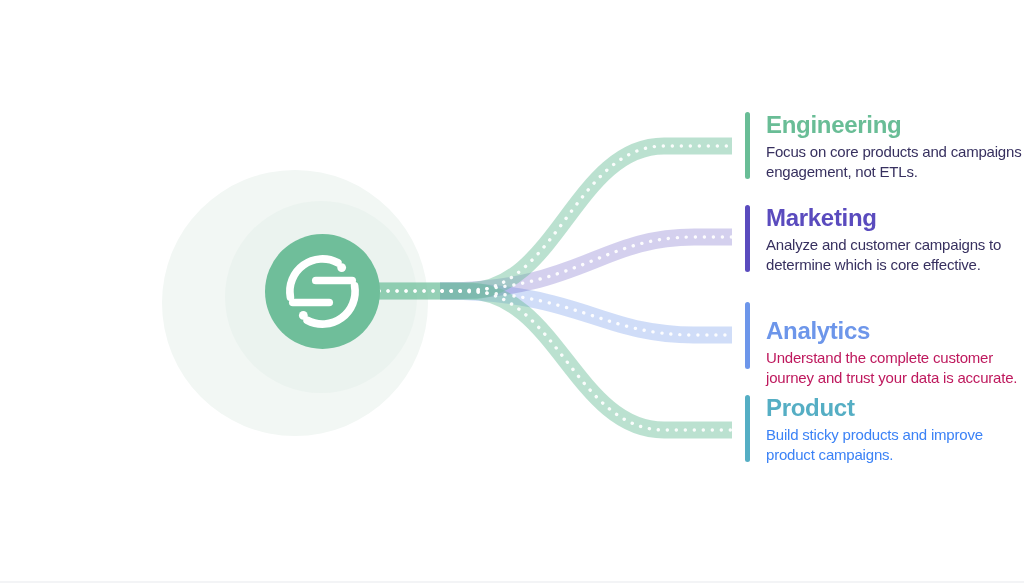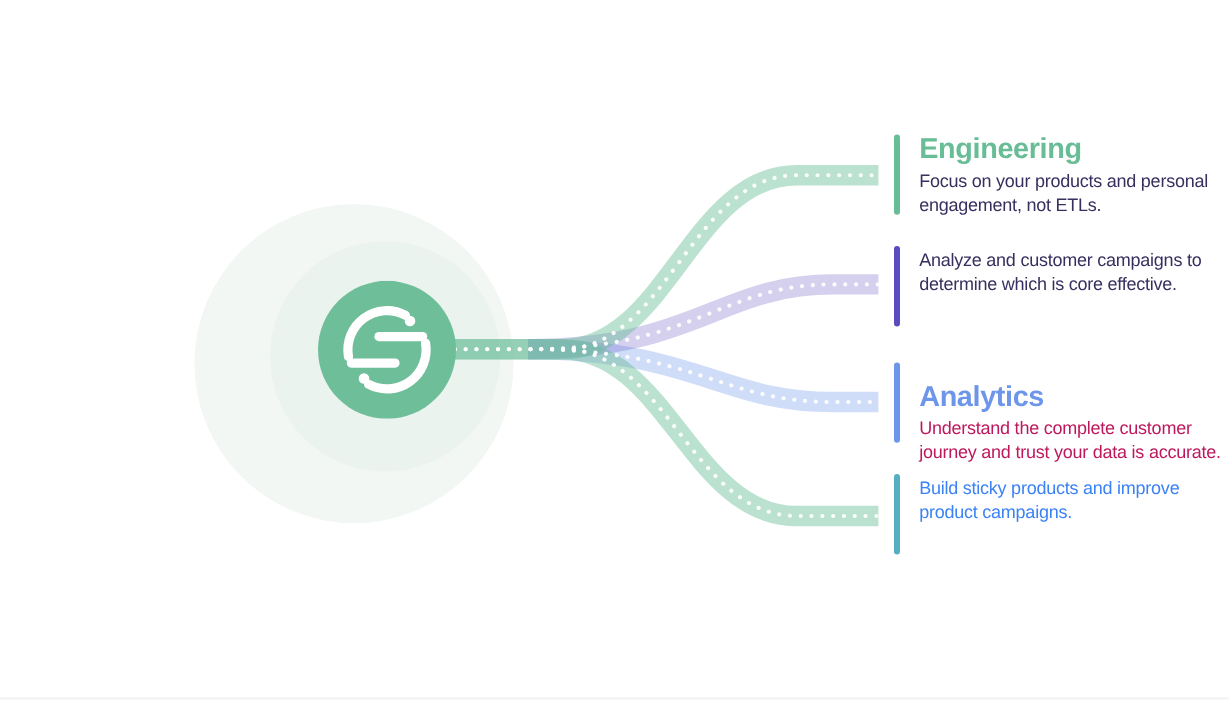--- a/index.html
+++ b/index.html
@@ -59,29 +59,30 @@
       <circle cx="40" cy="85" r="4.6" fill="#FFFFFF"></circle>
     </svg>
   </div>
 
   <div class="sections">
     <div class="section">
       <div class="bar" style="background: rgb(105, 189, 150);"></div>
       <div class="txt">
         <div class="title" style="color: rgb(105, 189, 150);">Engineering</div>
         <div class="desc" style="color: rgb(55, 48, 95);">
-          <div class="d1">Focus on your products and personal</div>
+          <div class="d1">Focus on core products and campaigns</div>
           <div class="d2">engagement, not ETLs.</div>
         </div>
       </div>
     </div>
 
     <div class="section">
       <div class="bar" style="background: rgb(90, 75, 190);"></div>
       <div class="txt">
+        <div class="title" style="color: rgb(90, 75, 190);">Marketing</div>
         <div class="desc" style="color: rgb(55, 48, 95);">
           <div class="d1">Analyze and customer campaigns to</div>
           <div class="d2">determine which is core effective.</div>
         </div>
       </div>
     </div>
 
     <div class="section">
       <div class="bar" style="background: rgb(109, 150, 234);"></div>
       <div class="txt">
@@ -89,20 +90,21 @@
         <div class="desc" style="color: #be185d;">
           <div class="d1">Understand the complete customer</div>
           <div class="d2">journey and trust your data is accurate.</div>
         </div>
       </div>
     </div>
 
     <div class="section">
       <div class="bar" style="background: rgb(85, 174, 196);"></div>
       <div class="txt">
+        <div class="title" style="color: rgb(85, 174, 196);">Product</div>
         <div class="desc" style="color: #3b82f6;">
           <div class="d1">Build sticky products and improve</div>
           <div class="d2">product campaigns.</div>
         </div>
       </div>
     </div>
   </div>
 
   <div class="bottom-line" style="background: rgb(243, 244, 246);"></div>
 </div>

